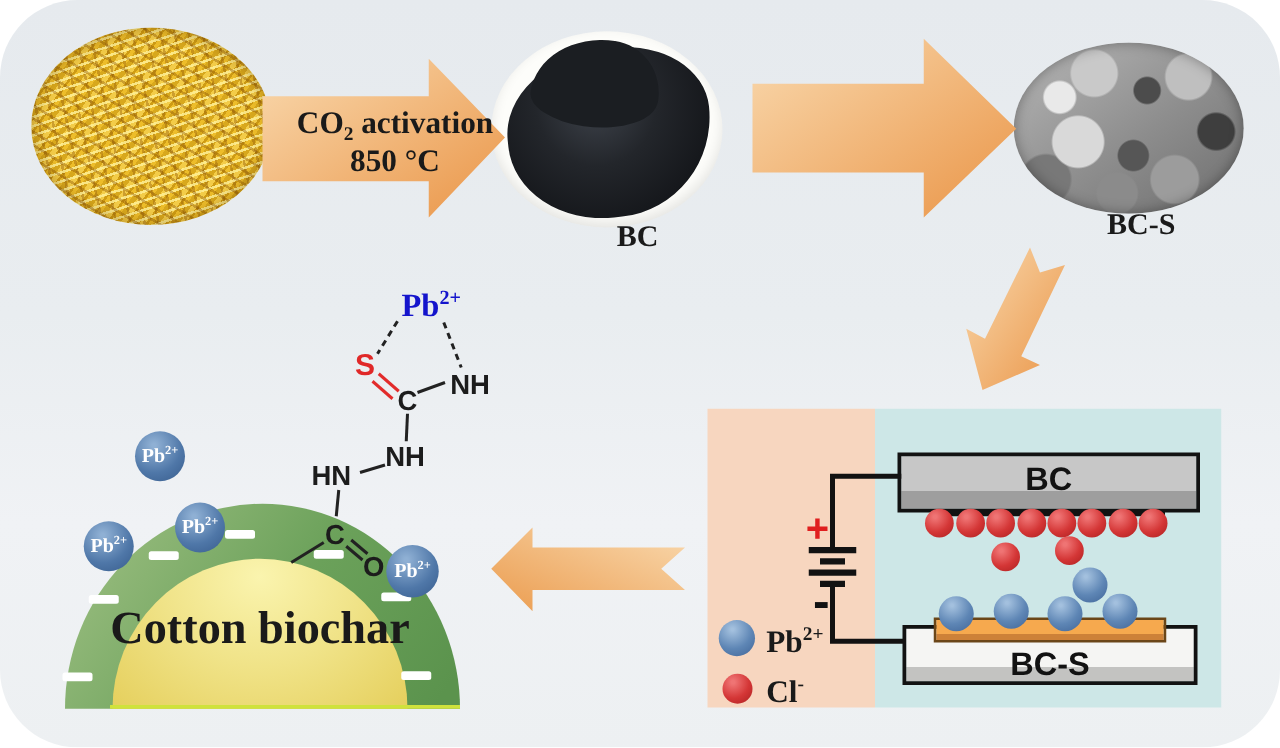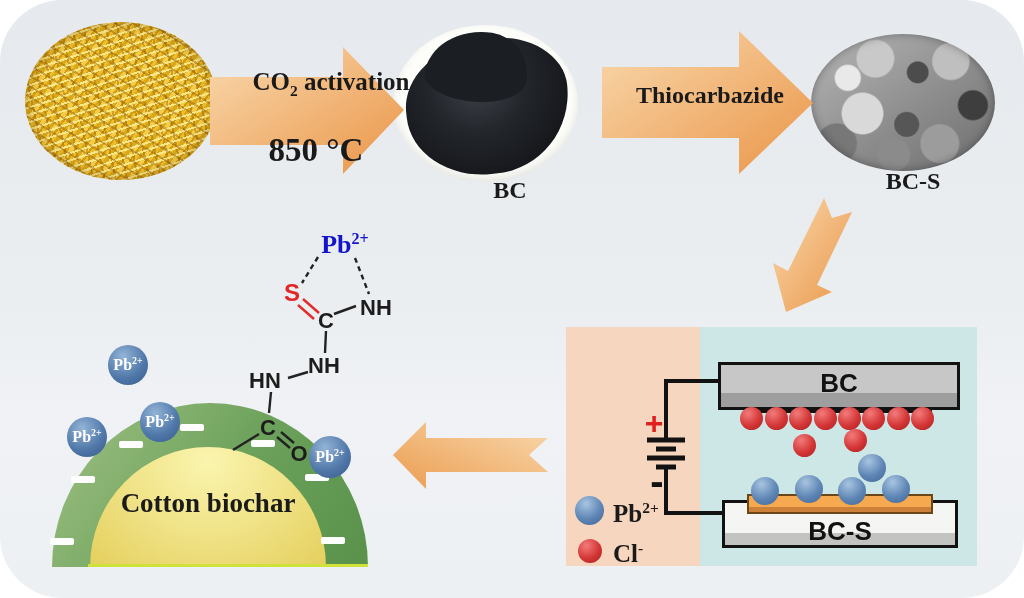--- a/index.html
+++ b/index.html
@@ -184,41 +184,40 @@
   <div class="pbsphere" style="left:140px;top:402px;width:40px;height:40px;">
     <span><span>Pb</span><sup>2+</sup></span>
   </div>
   <div class="pbsphere" style="left:67px;top:417px;width:40px;height:40px;">
     <span><span>Pb</span><sup>2+</sup></span>
   </div>
   <div class="pbsphere" style="left:309px;top:436px;width:42px;height:42px;">
     <span><span>Pb</span><sup>2+</sup></span>
   </div>
 
-  <div class="abs serifb ctr" style="left:316px;top:84px;font-size:25px;margin-left:15px;">
+  <div class="abs serifb ctr" style="left:316px;top:101px;font-size:25px;">
     <span>CO</span><sub class="sm">2</sub><span> activation</span>
   </div>
-  <div class="abs serifb ctr" style="left:316px;top:130px;font-size:33px;margin-top:20px;">850 °C</div>
+  <div class="abs serifb ctr" style="left:316px;top:130px;font-size:25px;">850 °C</div>
   <div class="abs serifb ctr" style="left:510px;top:190px;font-size:24px;">BC</div>
   <div class="abs serifb" style="left:636px;top:82px;font-size:24px;line-height:27px;">
-    <div>Thiocarbazide</div>
   </div>
   <div class="abs serifb ctr" style="left:913px;top:181px;font-size:24px;">BC-S</div>
 
   <div id="plus" class="abs sansb ctr" style="left:654px;top:423px;">+</div>
   <div id="minus" class="abs sansb ctr" style="left:657px;top:481px;">-</div>
 
   <div class="abs serifb" style="left:613px;top:499px;font-size:25px;">
     <span>Pb</span><sup class="sm">2+</sup>
   </div>
   <div class="abs serifb" style="left:613px;top:539px;font-size:25px;">
     <span>Cl</span><sup class="sm">-</sup>
   </div>
 
-  <div class="abs serifb ctr" style="left:208px;top:503px;font-size:27px;">Cotton biochar</div>
+  <div class="abs serifb ctr" style="left:208px;top:503px;font-size:37px;">Cotton biochar</div>
 
   <div id="pbion-text" class="abs serifb ctr" style="left:345px;top:245px;">
     <span>Pb</span><sup class="sm">2+</sup>
   </div>
   <div id="s-atom" class="abs atom ctr" style="left:292px;top:293px;">S</div>
   <div class="abs atom ctr" style="left:326px;top:321px;">C</div>
   <div class="abs atom ctr" style="left:376px;top:308px;">NH</div>
   <div class="abs atom ctr" style="left:324px;top:366px;">NH</div>
   <div class="abs atom ctr" style="left:265px;top:381px;">HN</div>
   <div class="abs atom ctr" style="left:268px;top:428px;">C</div>

